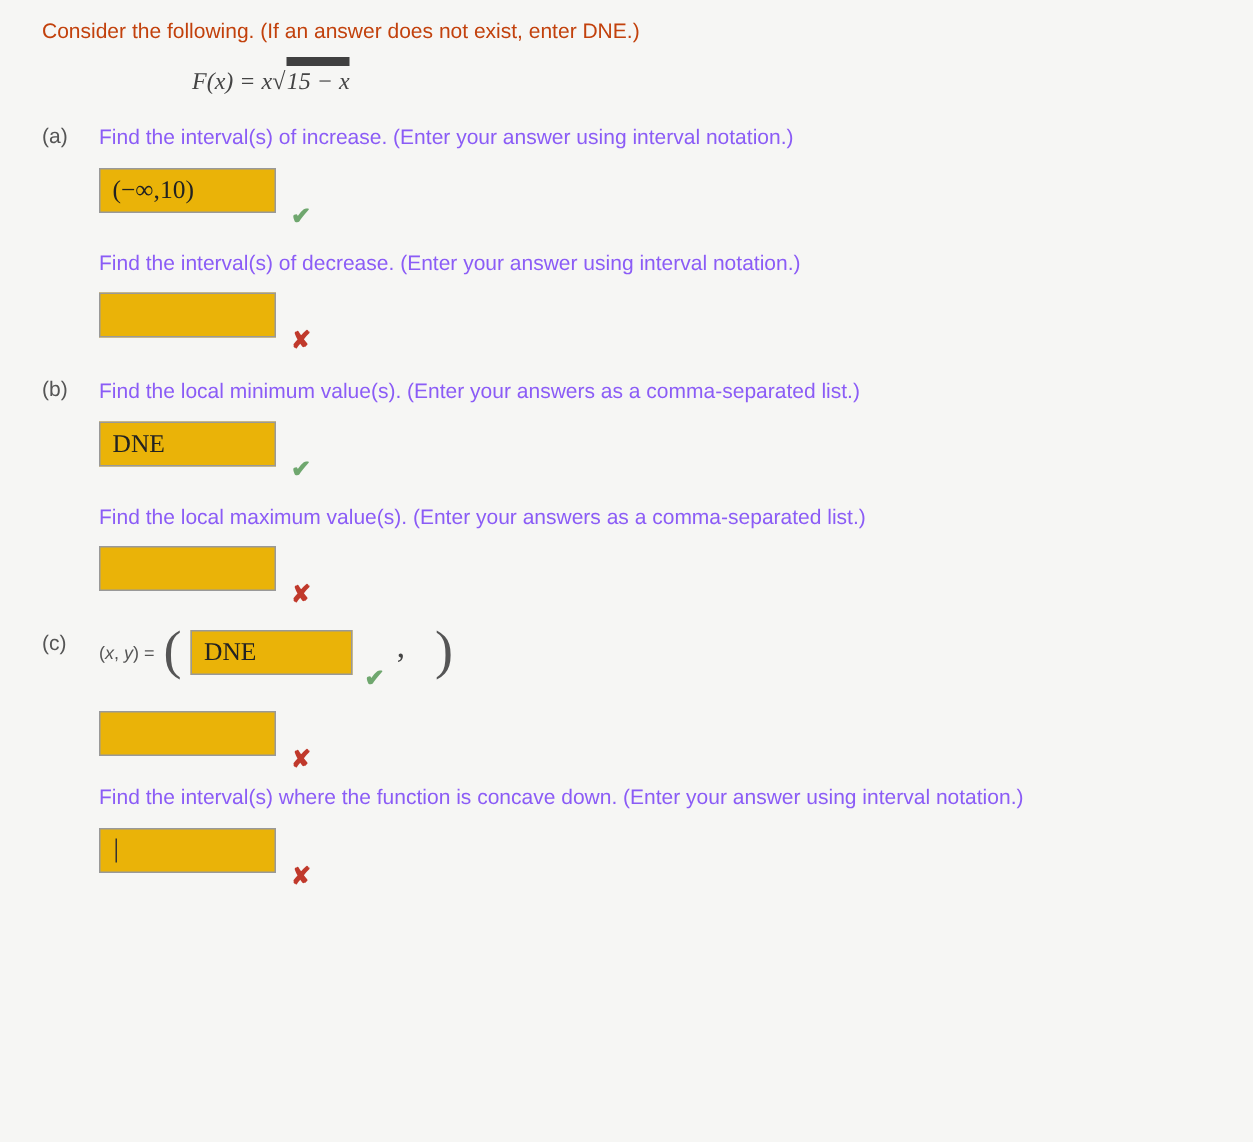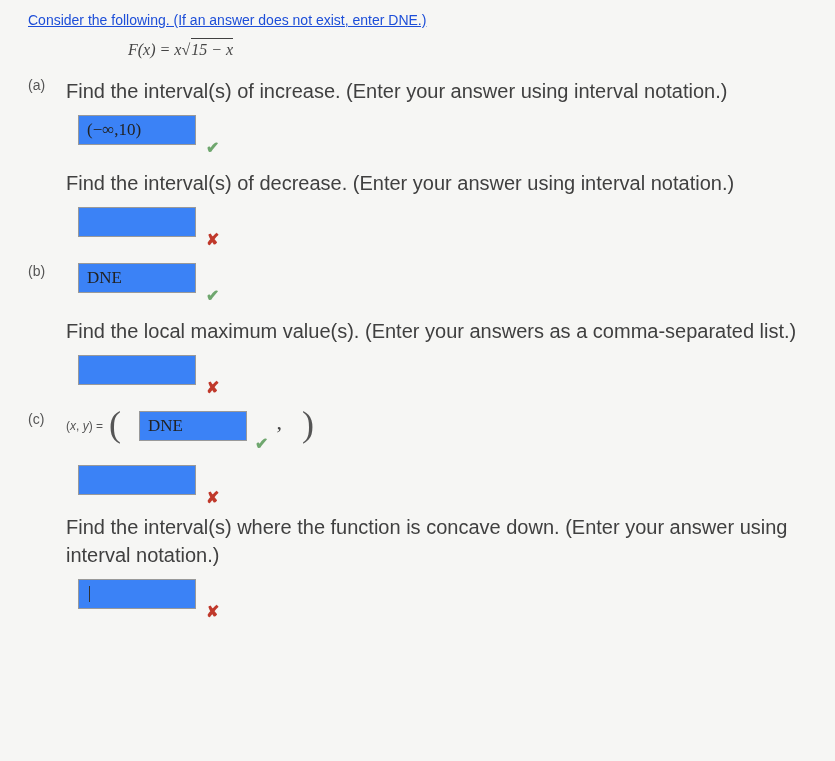--- a/index.html
+++ b/index.html
@@ -8,75 +8,73 @@
       color: #444;
       background: #f6f6f4;
       margin: 0;
       padding: 12px 28px;
       width: 835px;
       box-sizing: border-box;
     }
     .intro {
       margin-bottom: 10px;
       font-size: 14px;
-      color: #1d4ed8;
-      text-decoration: underline;
+      color: #c2410c;
     }
     .formula {
       margin: 6px 0 18px 100px;
       font-family: 'Times New Roman', serif;
       font-size: 16px;
       font-style: italic;
       color: #444;
     }
     .sqrt-wrap {
       position: relative;
       display: inline-block;
       padding-top: 2px;
-      border-top: 1px solid #404040;
+      border-top: 6px solid #404040;
       margin-left: 1px;
     }
     .part {
       display: flex;
       align-items: flex-start;
       margin-top: 6px;
     }
     .part-label {
       width: 38px;
       flex: 0 0 38px;
       color: #555;
       font-size: 14px;
     }
     .part-body {
       flex: 1;
     }
     .prompt {
-      color: #404040;
-      font-size: 20px;
+      color: #8b5cf6;
+      font-size: 14px;
       margin-bottom: 10px;
       line-height: 1.4;
     }
     .answer-row {
       display: flex;
       align-items: flex-end;
       margin-bottom: 6px;
     }
     .answer-box {
       border: 1px solid #999;
-      background: #3b82f6;
+      background: #eab308;
       padding: 4px 8px;
       min-width: 100px;
       height: 20px;
       font-family: 'Times New Roman', serif;
       font-size: 17px;
       color: #222;
       display: inline-flex;
       align-items: center;
       box-sizing: content-box;
-      margin-left: 12px;
     }
     .answer-box.wide {
       min-width: 100px;
     }
     .mark {
       font-weight: bold;
       font-size: 16px;
       position: relative;
       top: 12px;
       margin-left: 10px;
@@ -157,20 +155,21 @@
       </div>
     </div>
   </div>
 </div>
 
 <div class="spacer"></div>
 
 <div class="part">
   <div class="part-label">(b)</div>
   <div class="part-body">
+    <div class="prompt">Find the local minimum value(s). (Enter your answers as a comma-separated list.)</div>
     <div class="answer-row">
       <div class="answer-box">DNE</div>
       <span class="mark correct">✔</span>
     </div>
 
     <div class="sub-block">
       <div class="prompt">Find the local maximum value(s). (Enter your answers as a comma-separated list.)</div>
       <div class="answer-row">
         <div class="answer-box"></div>
         <span class="mark incorrect">✘</span>

